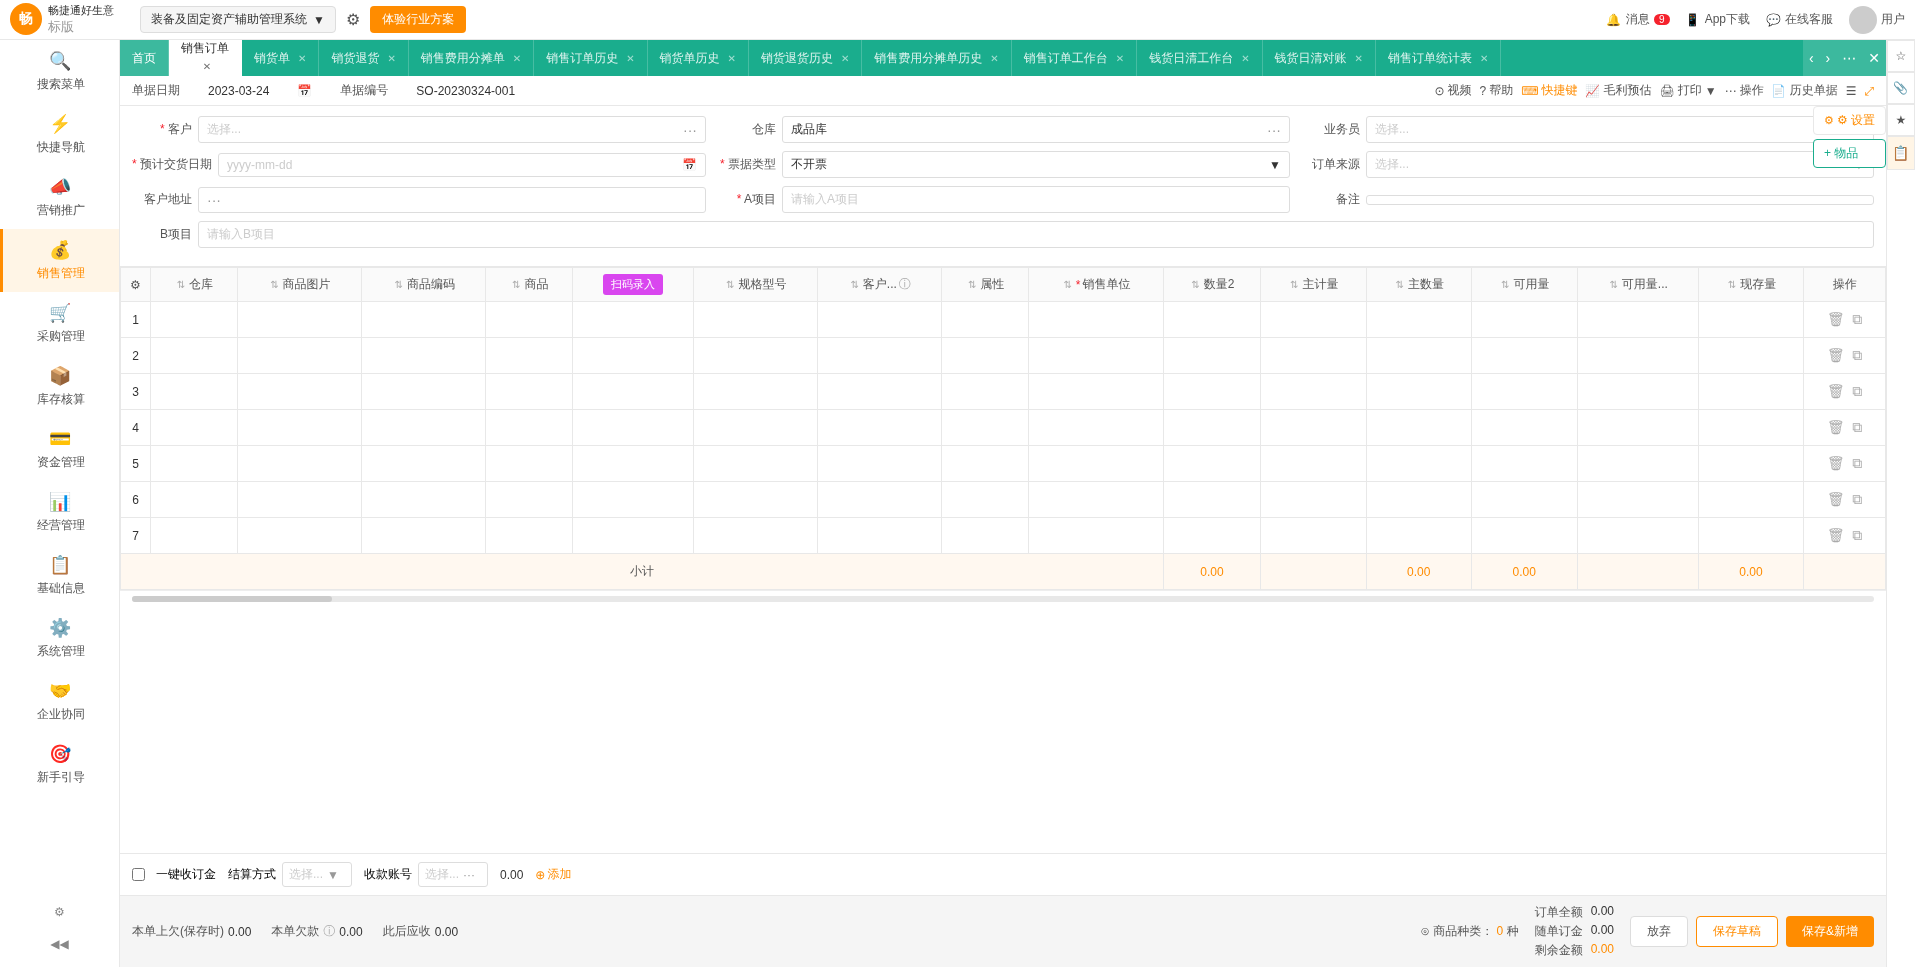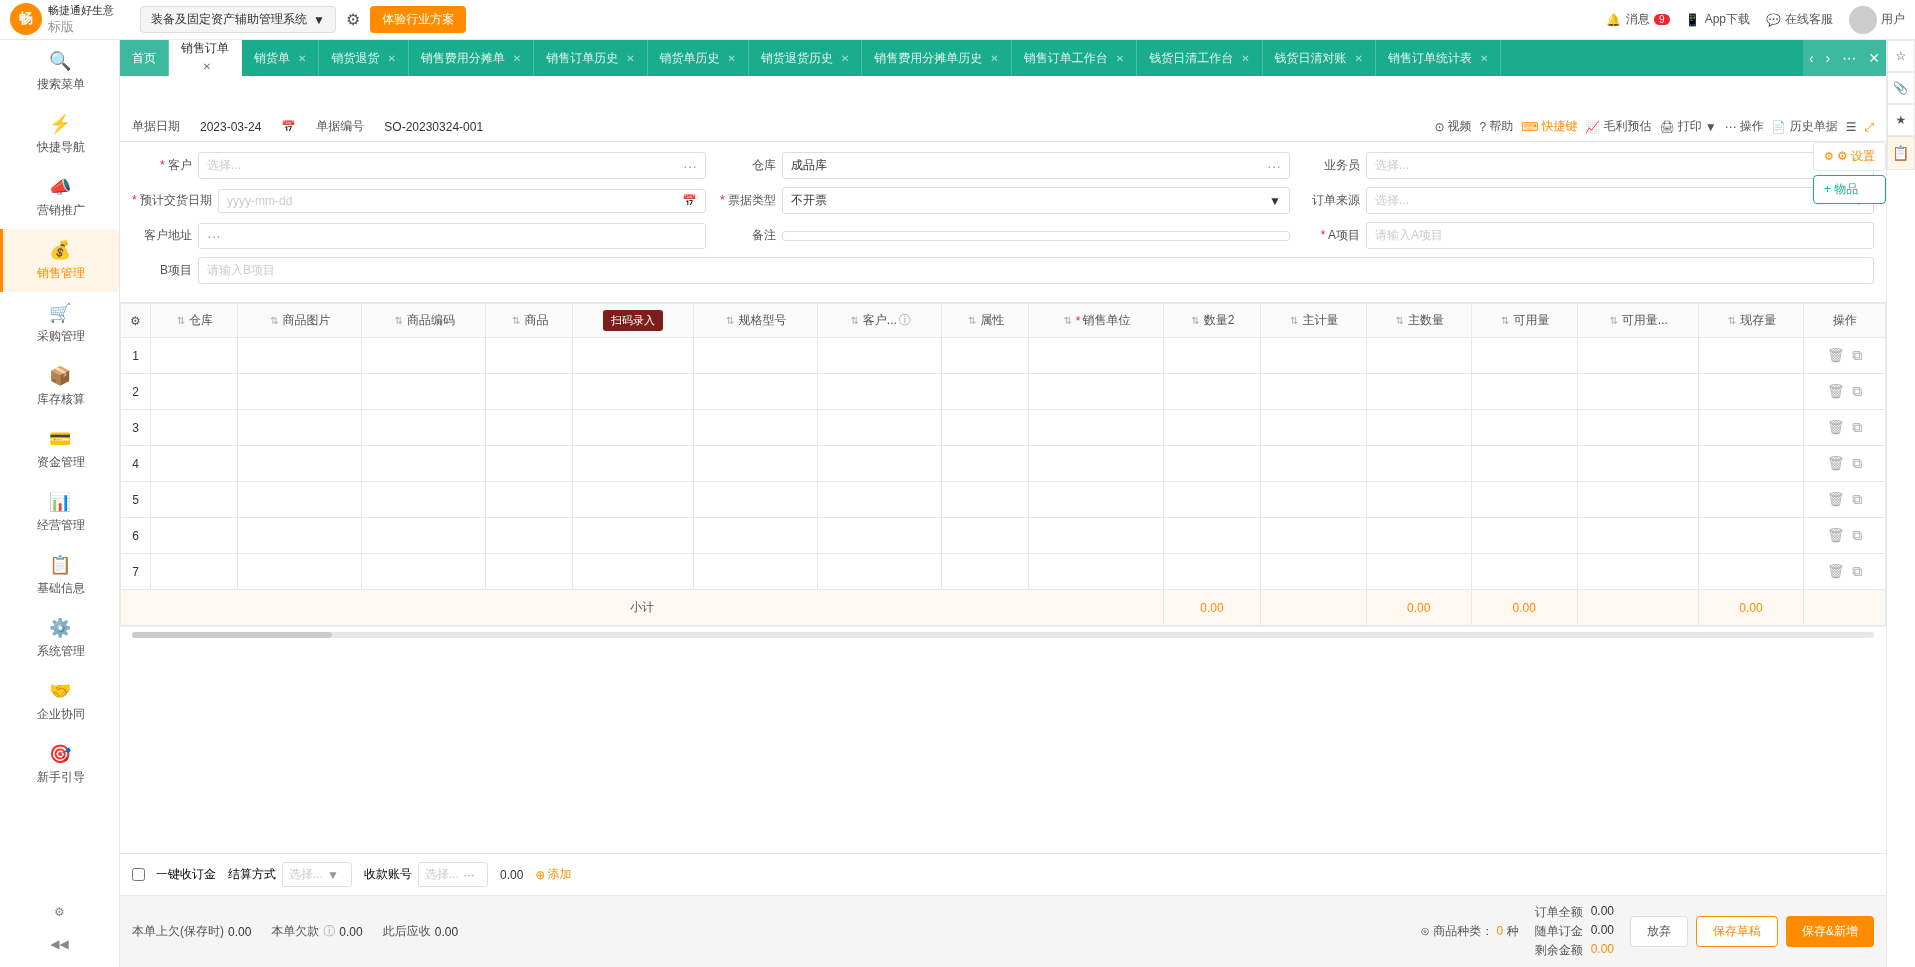--- a/index.html
+++ b/index.html
@@ -192,23 +192,22 @@
       flex-direction: column;
       overflow: hidden;
     }
 
     
     .sub-toolbar {
       display: flex;
       align-items: center;
       padding: 6px 12px;
       border-bottom: 1px solid #e8e8e8;
-      gap: 20px;
+      gap: 28px;
       flex-shrink: 0;
-      margin-top: 36px;
     }
     .sub-toolbar-label { color: #555; }
     .sub-toolbar-value { color: #333; font-weight: 500; }
     .sub-toolbar-right {
       margin-left: auto;
       display: flex;
       align-items: center;
       gap: 8px;
     }
     .toolbar-btn {
@@ -310,21 +309,21 @@
       padding: 4px 6px;
       text-align: center;
       color: #333;
       height: 36px;
     }
     .row-num {
       color: #999;
       width: 30px;
     }
     .scan-btn {
-      background: #7f1d1d;
+      background: #d946ef;
       color: white;
       border: none;
       border-radius: 3px;
       padding: 3px 8px;
       cursor: pointer;
       font-size: 11px;
     }
     .sort-icon { color: #aaa; margin: 0 2px; font-size: 10px; }
     .action-icon {
       cursor: pointer;
@@ -735,28 +734,28 @@
         </div>
 
         <div class="form-row">
           <div class="field-group">
             <span class="field-label">客户地址</span>
             <div class="field-input" style="min-width:300px;">
               <span class="field-dots">···</span>
             </div>
           </div>
           <div class="field-group">
-            <span class="field-label">备注</span>
-            <div class="field-input" style="min-width:300px; flex:2;"></div>
-          </div>
-          <div class="field-group">
             <span class="field-label required">A项目</span>
             <div class="field-input" style="min-width:200px;">
               <span style="color:#ccc;">请输入A项目</span>
             </div>
+          </div>
+          <div class="field-group">
+            <span class="field-label">备注</span>
+            <div class="field-input" style="min-width:300px; flex:2;"></div>
           </div>
         </div>
 
         <div class="form-row">
           <div class="field-group">
             <span class="field-label">B项目</span>
             <div class="field-input" style="min-width:300px;">
               <span style="color:#ccc;">请输入B项目</span>
             </div>
           </div>

